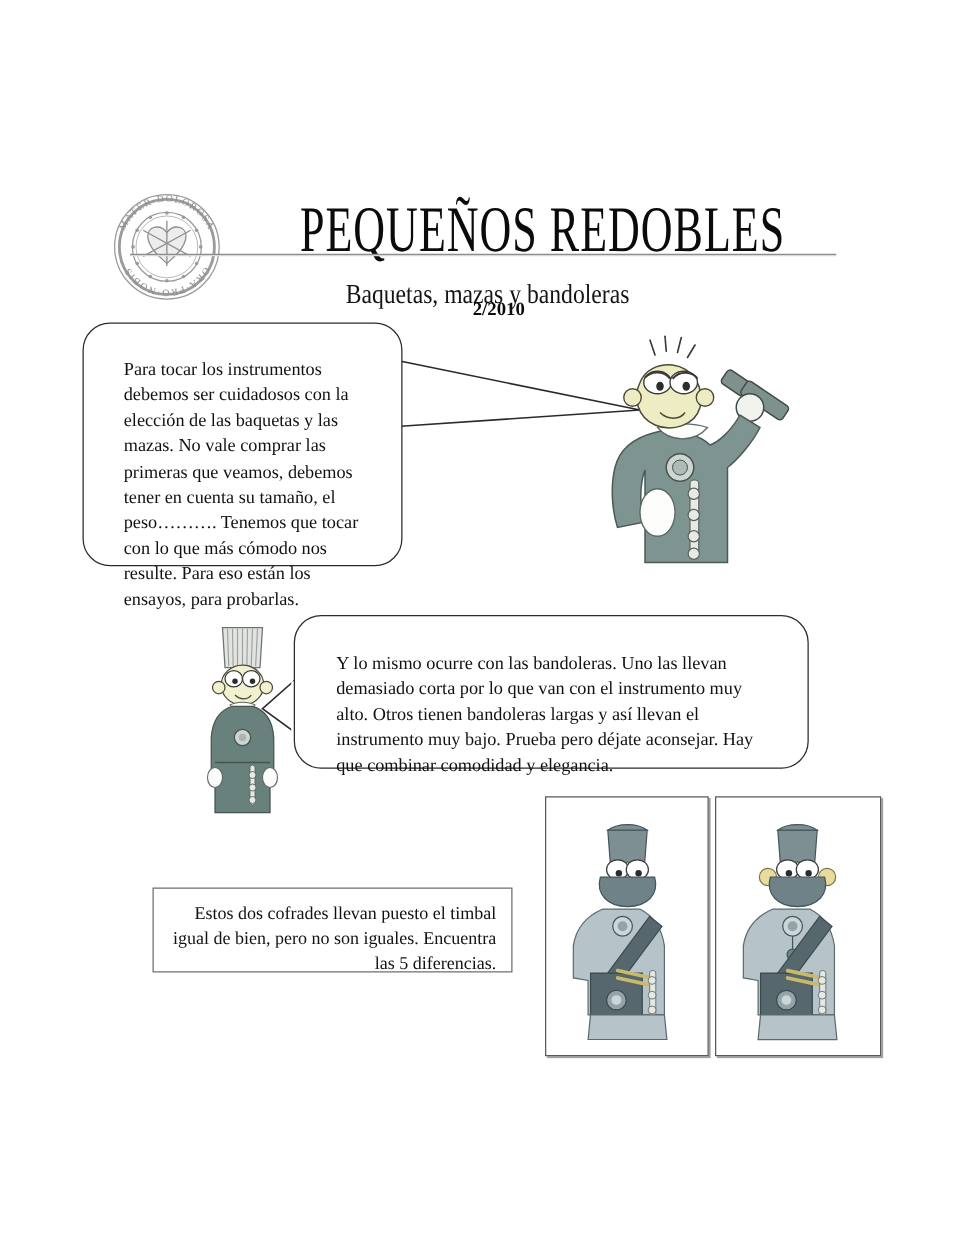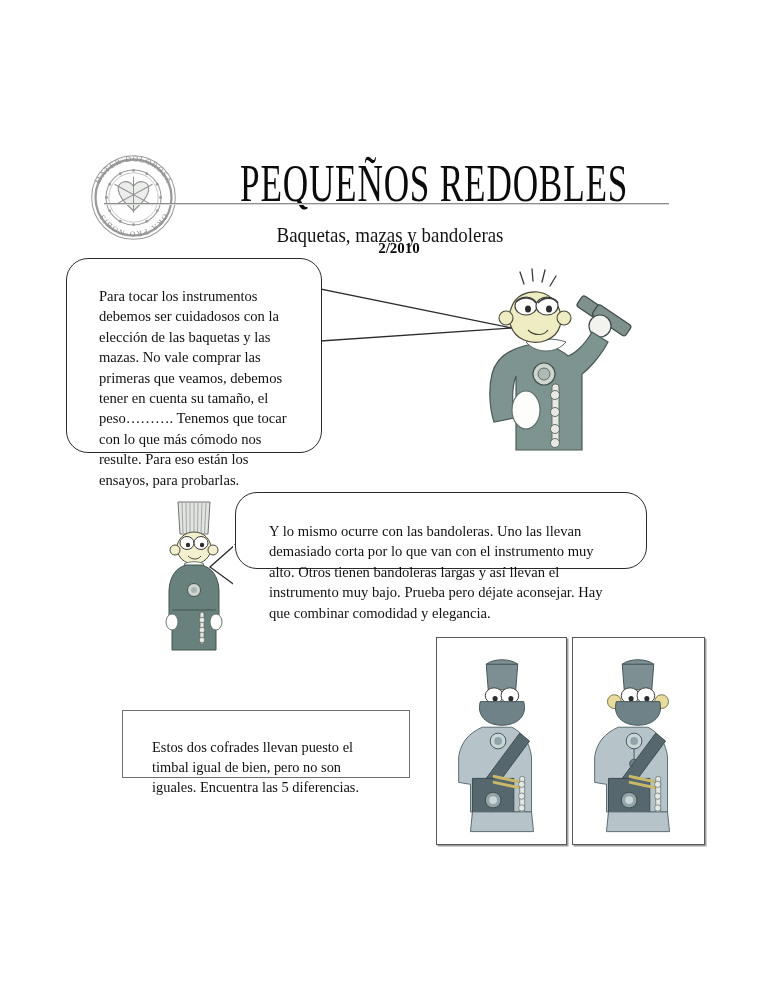--- a/index.html
+++ b/index.html
@@ -115,21 +115,21 @@
     width: 256px;
     height: 195px;
     padding: 11px 14px 8px 16px;
     font-size: 14.6px;
     line-height: 20.4px;
   }
   #bubble-2 {
     left: 235px;
     top: 492px;
     width: 412px;
-    height: 77px;
+    height: 123px;
     padding: 12px 14px 8px 17px;
     font-size: 14.6px;
     line-height: 20.4px;
   }
 
   
   .tail-svg {
     position: absolute;
     overflow: visible;
     pointer-events: none;
@@ -143,21 +143,21 @@
     width: 288px;
     height: 68px;
     box-sizing: border-box;
     background: #ffffff;
     border: 1.2px solid #6e6e6e;
     padding: 10px 12px 8px 13px;
     font-size: 14.4px;
     line-height: 20.2px;
     color: #111111;
   }
-  #diff-box p { margin: 16px; }
+  #diff-box p { margin: 0; text-align: right; }
 
   
   .figure-frame {
     position: absolute;
     box-sizing: border-box;
     background: #ffffff;
     border: 1.6px solid #595959;
     box-shadow: 1.5px 1.5px 0 rgba(80,80,80,0.55);
   }
   #frame-left  { left: 436px; top: 637px; width: 131px; height: 208px; }

